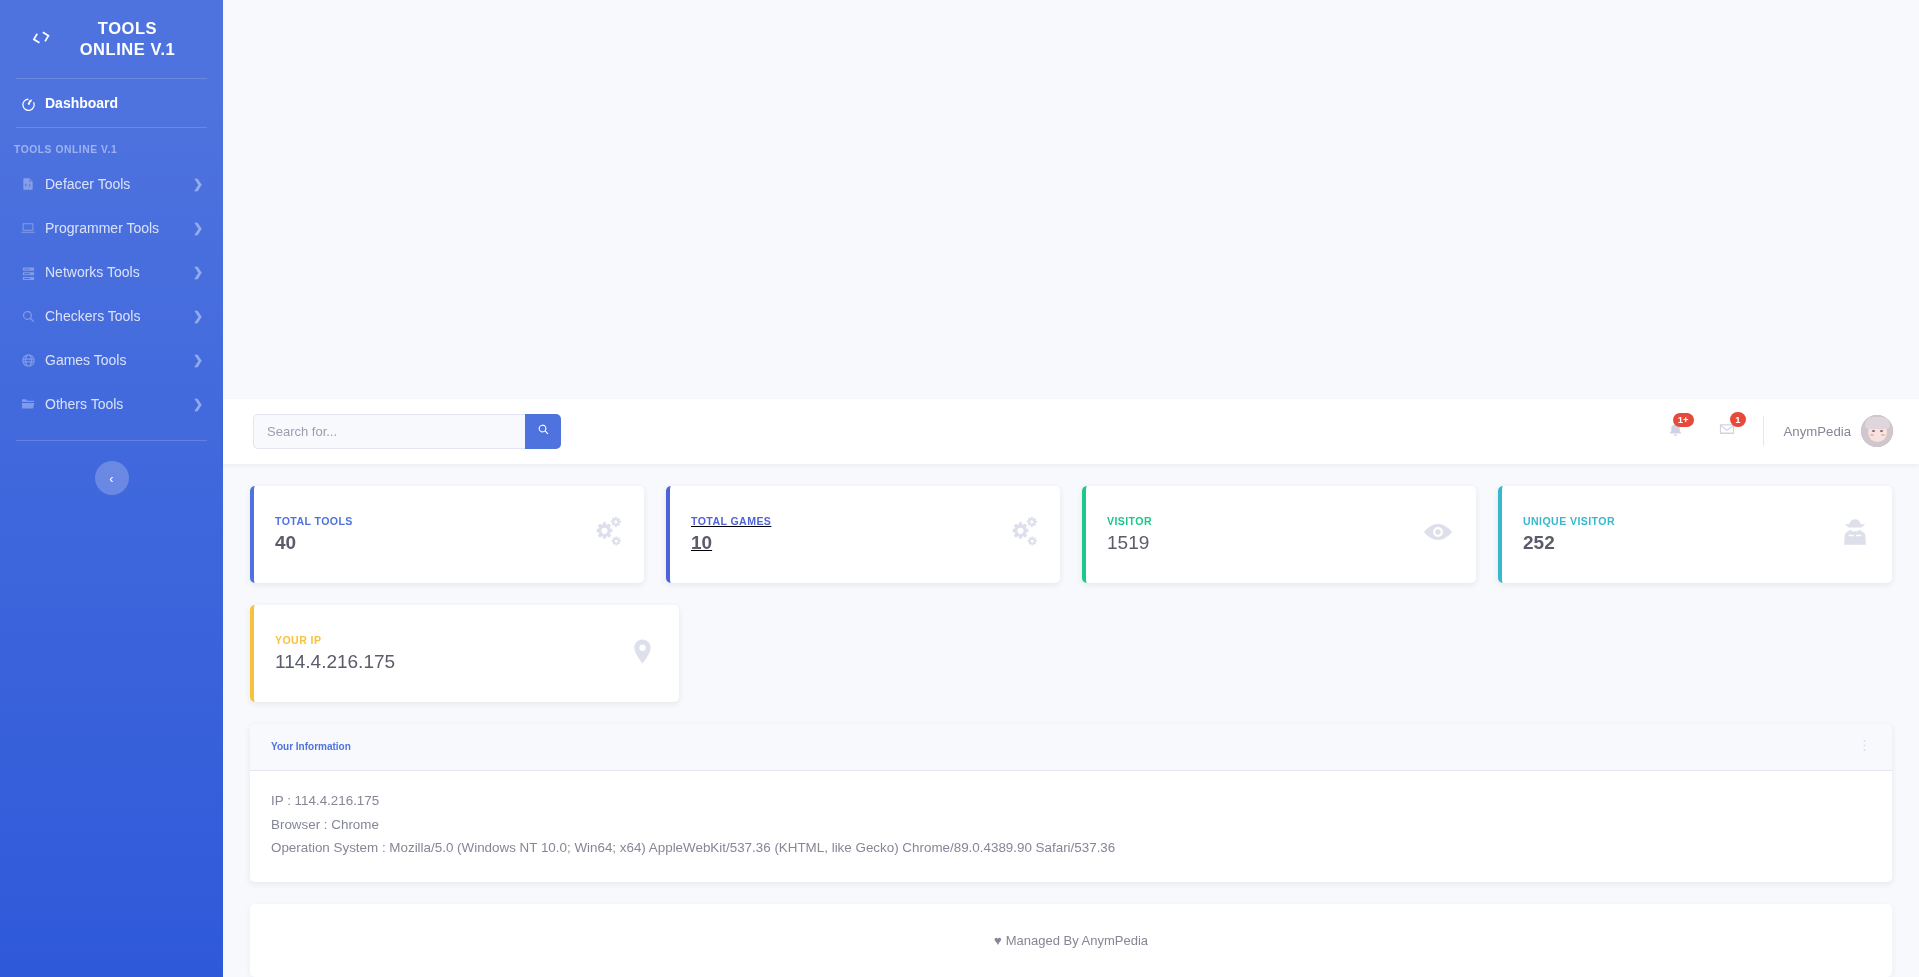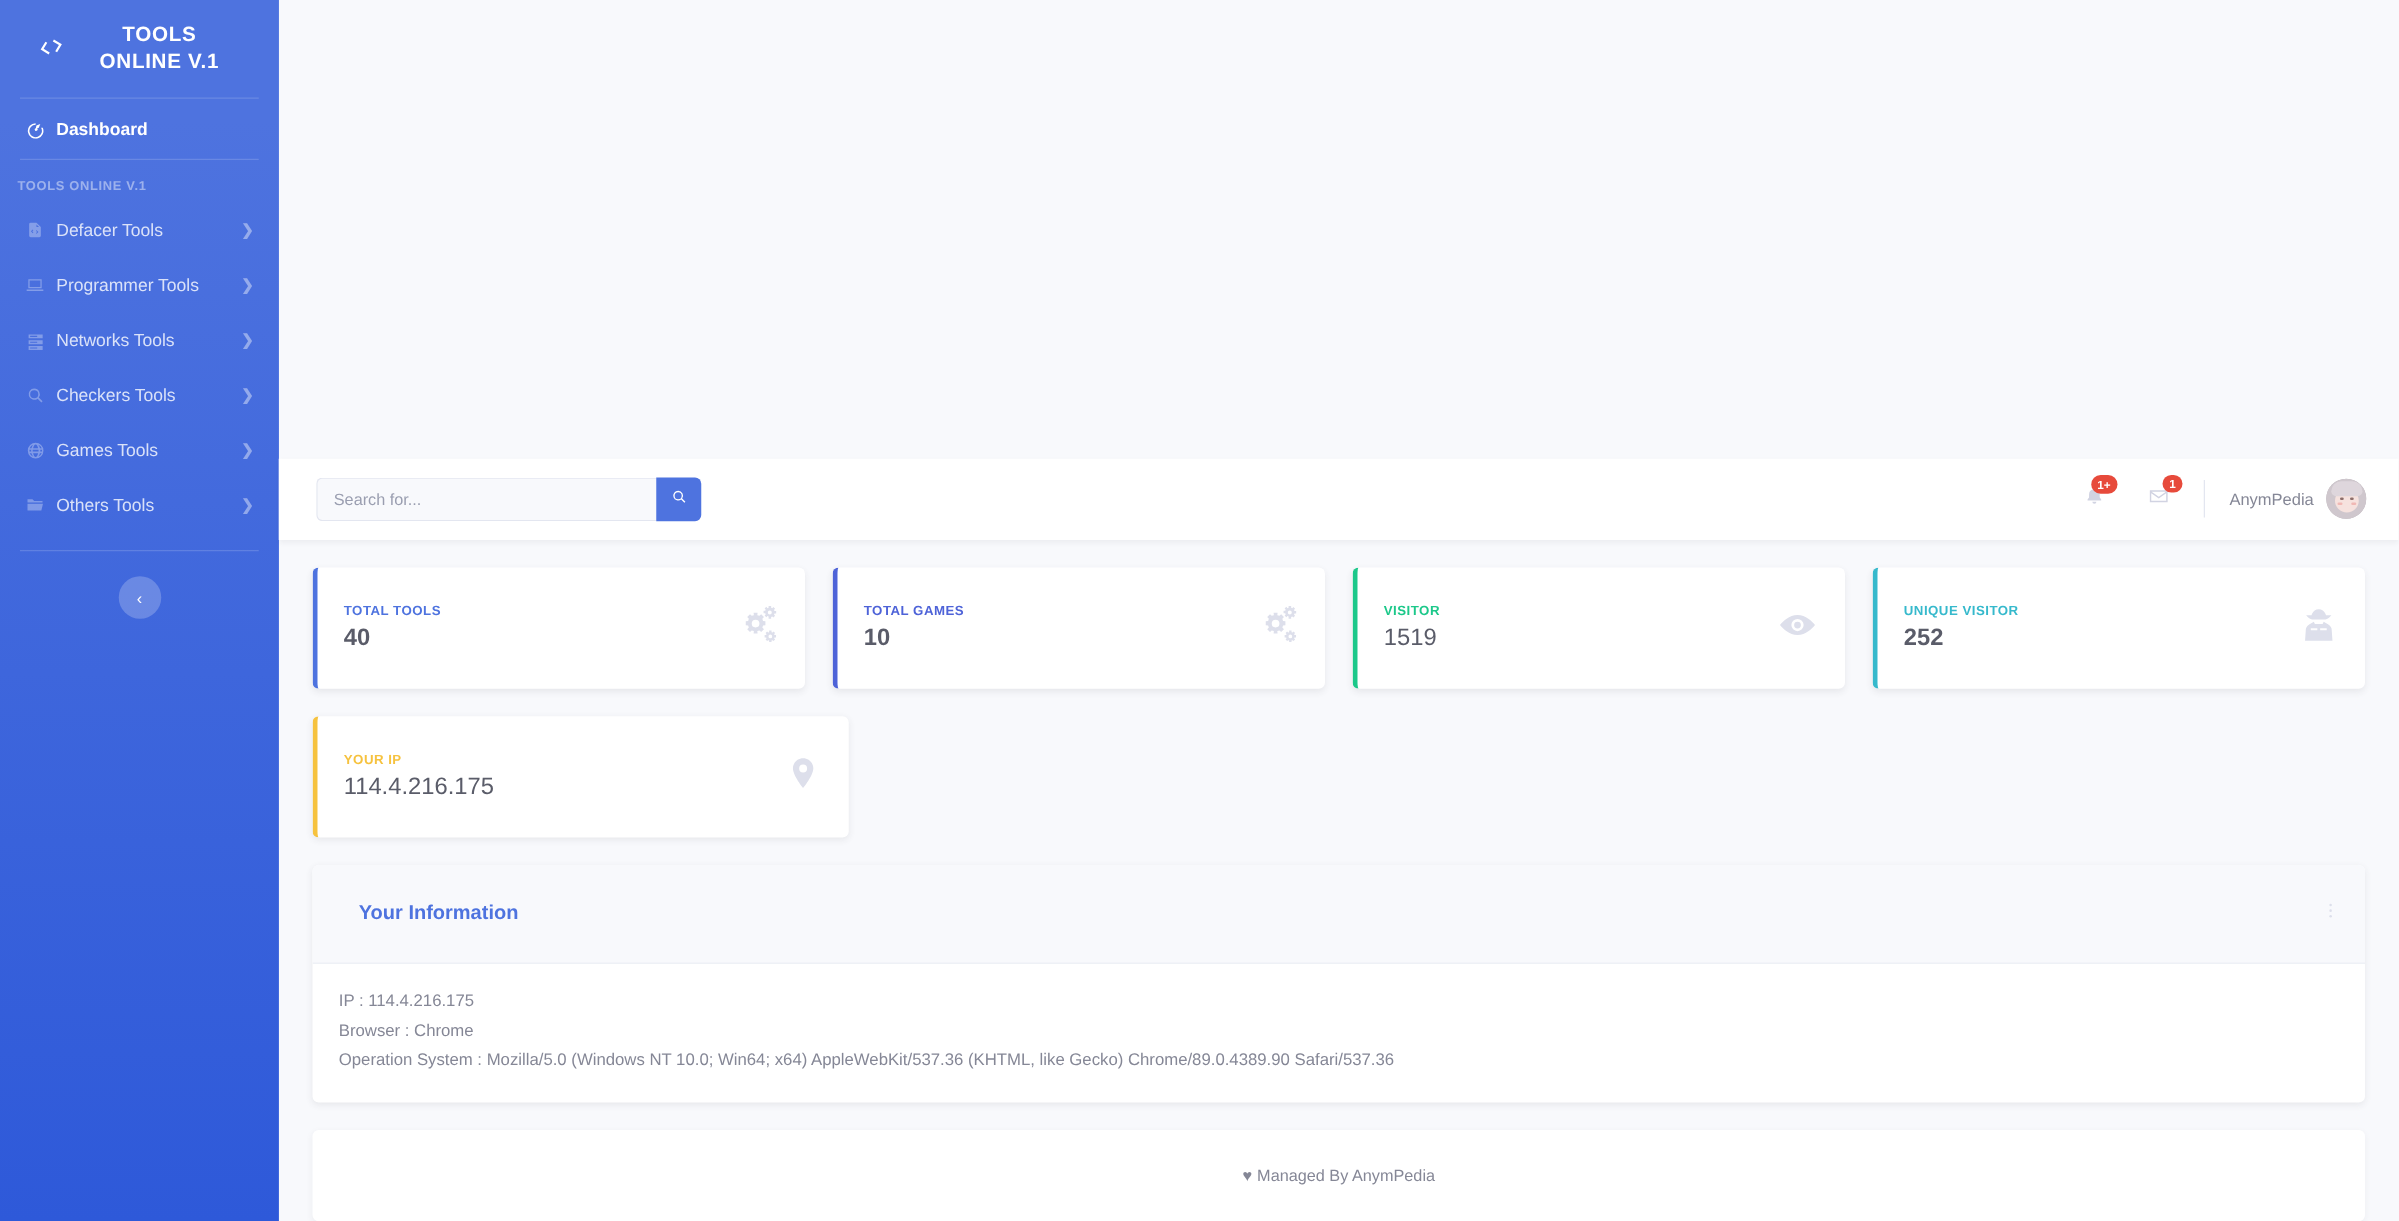--- a/index.html
+++ b/index.html
@@ -149,21 +149,21 @@
   .info-card {
     background: #fff; border-radius: 5px;
     box-shadow: 0 2px 6px rgba(58,59,69,.09); margin-bottom: 22px;
   }
   .info-head {
     background: #f8f9fc; border-bottom: 1px solid #e3e6f0;
     border-radius: 5px 5px 0 0; padding: 14px 21px;
     display: flex; align-items: center;
   }
   .info-head h6 {
-    color: #4e73df; font-size: 16px; font-weight: 700; margin: 16px;
+    color: #4e73df; font-size: 10px; font-weight: 700; margin: 0;
   }
   .dots { margin-left: auto; cursor: pointer; display: flex; }
   .dots svg { fill: #dddfeb; }
   .info-body { padding: 20px 21px 24px 21px; }
   .info-line {
     font-size: 13.4px; color: #858796; line-height: 1.47; margin-bottom: 4px;
   }
   .info-line:last-child { margin-bottom: 0; }
 
   
@@ -334,21 +334,21 @@
           </div>
           <div class="stat-icon">
             <svg width="34" height="34" viewBox="0 0 32 32">
                 <path d="M12.6 9.1l1.6-.5-.2-1.8h3l-.2 1.8 1.6.5 1.3-1.2 2.1 2.1-1.2 1.3.5 1.6 1.8.2v3l-1.8.2-.5 1.6 1.2 1.3-2.1 2.1-1.3-1.2-1.6.5.2 1.8h-3l.2-1.8-1.6-.5-1.3 1.2-2.1-2.1 1.2-1.3-.5-1.6-1.8-.2v-3l1.8-.2.5-1.6-1.2-1.3 2.1-2.1zM15.5 12a2.9 2.9 0 1 0 0 5.8 2.9 2.9 0 0 0 0-5.8z"></path>
                 <path d="M24.4 3.3l.9-.3v-1.3h1.9V3l.9.3.8-.8 1.3 1.3-.8.8.3.9h1.3v1.9h-1.3l-.3.9.8.8-1.3 1.3-.8-.8-.9.3v1.3h-1.9V9.6l-.9-.3-.8.8-1.3-1.3.8-.8-.3-.9h-1.3V5.2h1.3l.3-.9-.8-.8 1.3-1.3zM26.2 5a1.5 1.5 0 1 0 0 3 1.5 1.5 0 0 0 0-3z"></path>
                 <path d="M24.9 21.6l.8-.2v-1.2h1.8v1.2l.8.2.7-.7 1.2 1.2-.7.7.2.8h1.2v1.8h-1.2l-.2.8.7.7-1.2 1.2-.7-.7-.8.2v1.2h-1.8v-1.2l-.8-.2-.7.7-1.2-1.2.7-.7-.2-.8h-1.2v-1.8h1.2l.2-.8-.7-.7 1.2-1.2zM26.6 23.2a1.4 1.4 0 1 0 0 2.8 1.4 1.4 0 0 0 0-2.8z"></path>
               </svg>
           </div>
         </div>
 
-        <div class="stat-card" id="sc1" style="border-left-color: rgb(78, 99, 216);">
+        <div class="stat-card" id="sc1" style="border-left-color: rgb(78, 99, 216); text-decoration: underline;">
           <div class="texts">
             <div class="stat-title" id="st1" style="color: rgb(78, 99, 216);">TOTAL GAMES</div>
             <div class="stat-value">10</div>
           </div>
           <div class="stat-icon">
             <svg width="34" height="34" viewBox="0 0 32 32">
                 <path d="M12.6 9.1l1.6-.5-.2-1.8h3l-.2 1.8 1.6.5 1.3-1.2 2.1 2.1-1.2 1.3.5 1.6 1.8.2v3l-1.8.2-.5 1.6 1.2 1.3-2.1 2.1-1.3-1.2-1.6.5.2 1.8h-3l.2-1.8-1.6-.5-1.3 1.2-2.1-2.1 1.2-1.3-.5-1.6-1.8-.2v-3l1.8-.2.5-1.6-1.2-1.3 2.1-2.1zM15.5 12a2.9 2.9 0 1 0 0 5.8 2.9 2.9 0 0 0 0-5.8z"></path>
                 <path d="M24.4 3.3l.9-.3v-1.3h1.9V3l.9.3.8-.8 1.3 1.3-.8.8.3.9h1.3v1.9h-1.3l-.3.9.8.8-1.3 1.3-.8-.8-.9.3v1.3h-1.9V9.6l-.9-.3-.8.8-1.3-1.3.8-.8-.3-.9h-1.3V5.2h1.3l.3-.9-.8-.8 1.3-1.3zM26.2 5a1.5 1.5 0 1 0 0 3 1.5 1.5 0 0 0 0-3z"></path>
                 <path d="M24.9 21.6l.8-.2v-1.2h1.8v1.2l.8.2.7-.7 1.2 1.2-.7.7.2.8h1.2v1.8h-1.2l-.2.8.7.7-1.2 1.2-.7-.7-.8.2v1.2h-1.8v-1.2l-.8-.2-.7.7-1.2-1.2.7-.7-.2-.8h-1.2v-1.8h1.2l.2-.8-.7-.7 1.2-1.2zM26.6 23.2a1.4 1.4 0 1 0 0 2.8 1.4 1.4 0 0 0 0-2.8z"></path>
               </svg>

